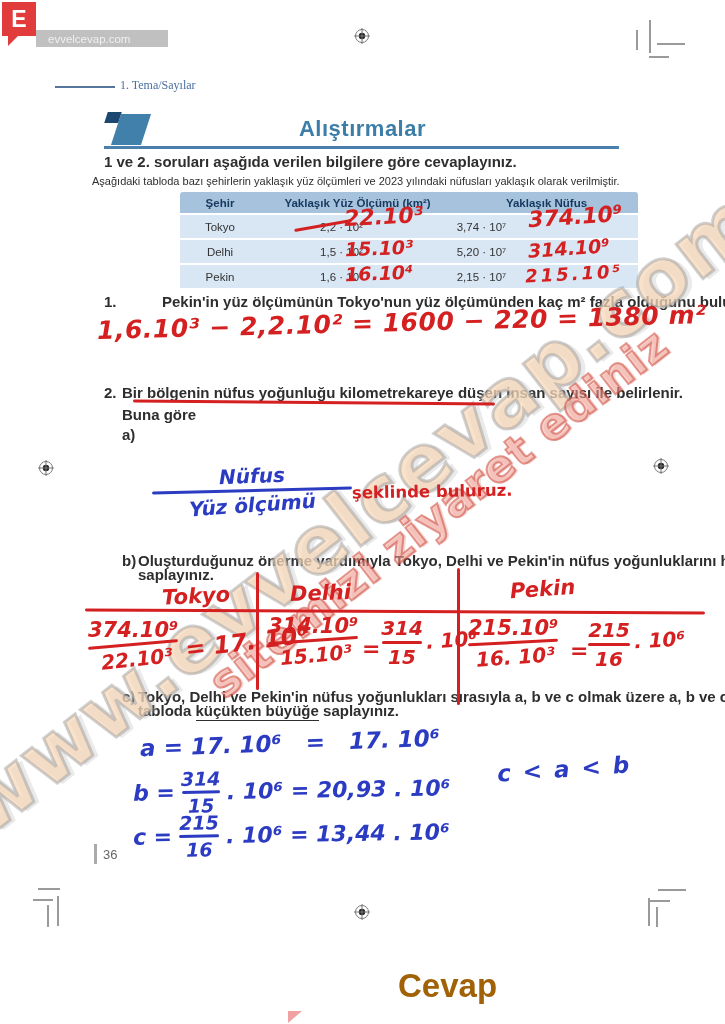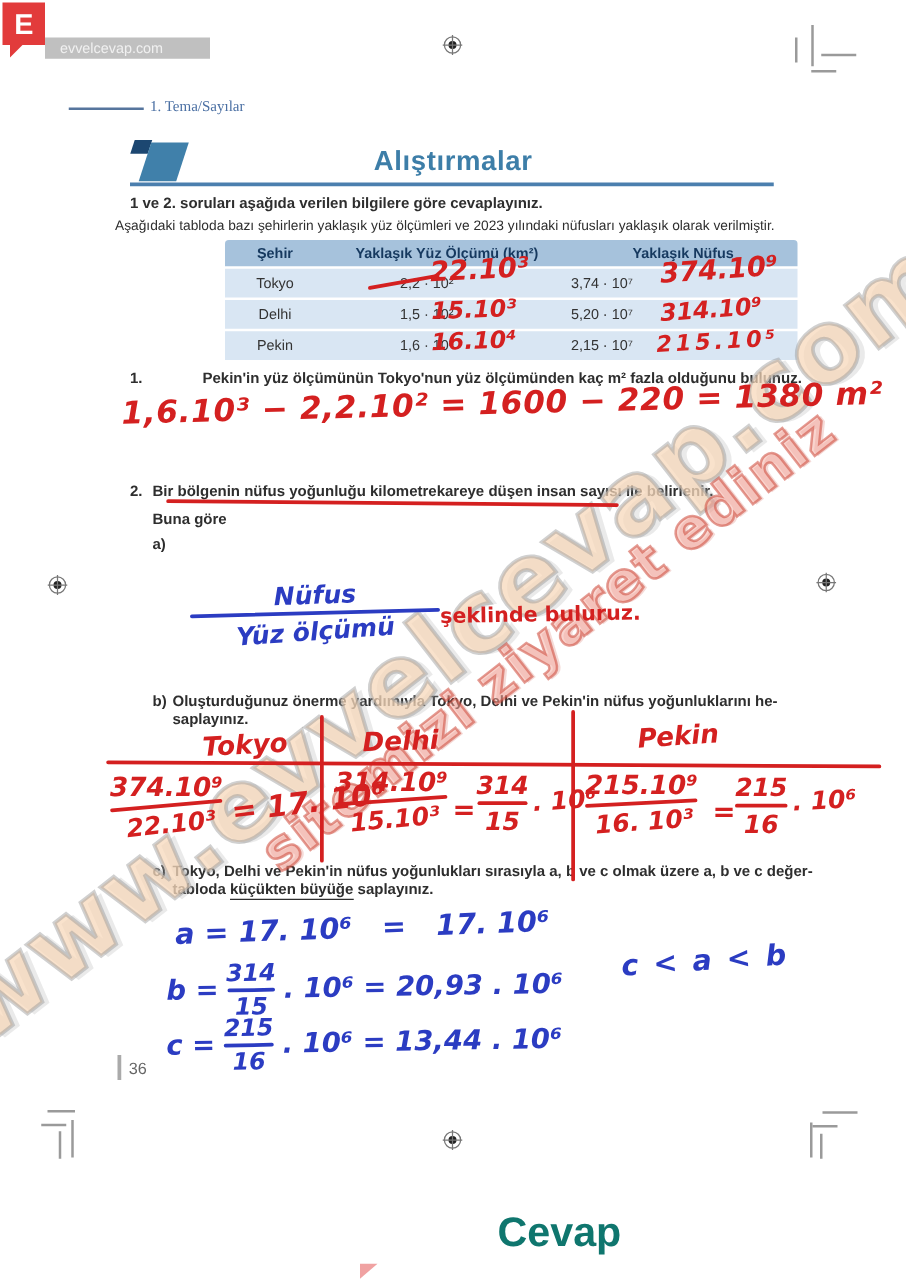--- a/index.html
+++ b/index.html
@@ -27,39 +27,39 @@
        box-sizing:border-box;z-index:10;color:#f2f2f2;font-size:15.5px;letter-spacing:0.3px;}
   .banner-bar2{position:absolute;left:36px;top:30px;width:132px;height:17px;
        background:rgba(150,150,150,0.6);display:flex;align-items:center;padding-left:12px;
        box-sizing:border-box;z-index:10;color:#f0f0f0;font-size:11.5px;}
   .logo-box{position:absolute;left:263px;top:962px;width:127px;height:50px;background:#f0a2a2;
        display:flex;align-items:center;justify-content:center;z-index:9;border-radius:2px;}
   .logo-box span{font-size:33px;font-weight:bold;color:#fff;}
   .logo-tail{position:absolute;left:288px;top:1011px;width:0;height:0;z-index:9;
        border-left:14px solid #f0a2a2;border-bottom:12px solid transparent;}
   .logo-secondary{position:absolute;left:398px;top:967px;font-size:33px;font-weight:bold;
-       color:#0f766e;z-index:9;}
+       color:#a16207;z-index:9;}
 
   
   .grayline{position:absolute;background:#9a9a9a;z-index:3;}
   .regmark{position:absolute;width:16px;height:16px;z-index:3;}
 
   
   .chapter{position:absolute;left:120px;top:78px;font-family:"Liberation Serif",serif;
        font-size:12px;color:#4a6fa3;z-index:2;}
   .chapter-rule{position:absolute;left:55px;top:86px;width:60px;height:1.5px;background:#56759d;z-index:2;}
   .title{position:absolute;left:0;top:116px;width:725px;text-align:center;font-size:22px;
        font-weight:bold;color:#3d7ea8;z-index:2;letter-spacing:0.5px;}
   .title-rule{position:absolute;left:104px;top:146px;width:515px;height:2.5px;background:#4b7fae;z-index:2;}
   .ico1{position:absolute;left:106px;top:112px;width:14px;height:11px;background:#1c4771;
        transform:skewX(-18deg);z-index:2;}
   .ico2{position:absolute;left:116px;top:114px;width:30px;height:31px;background:#4080aa;
        transform:skewX(-18deg);z-index:2;}
 
-  .btxt{position:absolute;font-size:12px;color:#2e2e2e;z-index:2;line-height:14px;}
+  .btxt{position:absolute;font-size:15px;color:#2e2e2e;z-index:2;line-height:14px;}
   .bold{font-weight:bold;}
   .nowrap{white-space:nowrap;}
 
   
   .tbl{position:absolute;left:160px;top:192px;width:458px;z-index:2;border-radius:4px;padding-left:20px;}
   .tbl-header{display:flex;background:#a6c2dc;height:21px;align-items:center;border-radius:3px 3px 0 0;}
   .th{font-size:11.5px;font-weight:bold;color:#16395f;text-align:center;}
   .c1{width:80px;}.c2{width:195px;}.c3{width:183px;}
   .tbl-row{display:flex;height:23px;margin-top:2px;background:#d9e6f3;align-items:center;}
   .td{font-size:11.5px;color:#333;text-align:center;box-sizing:border-box;}

